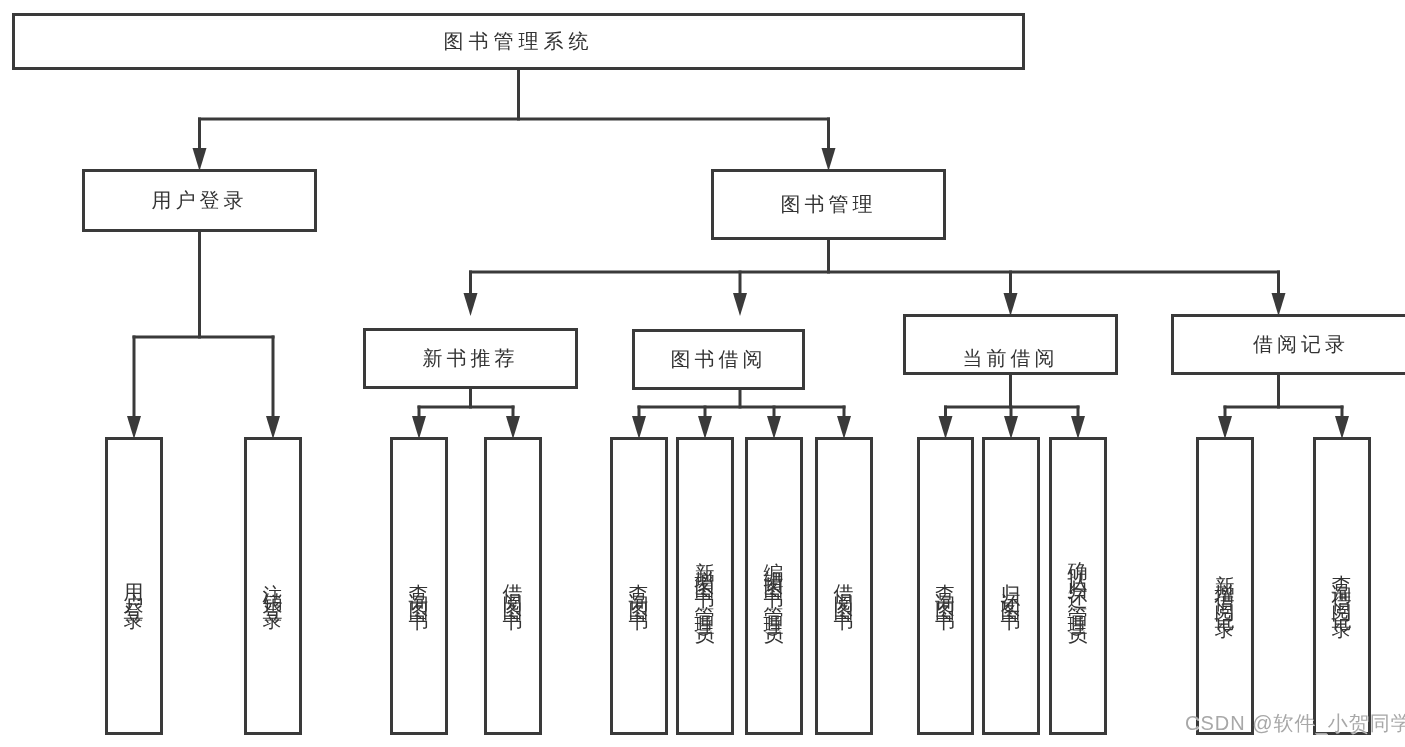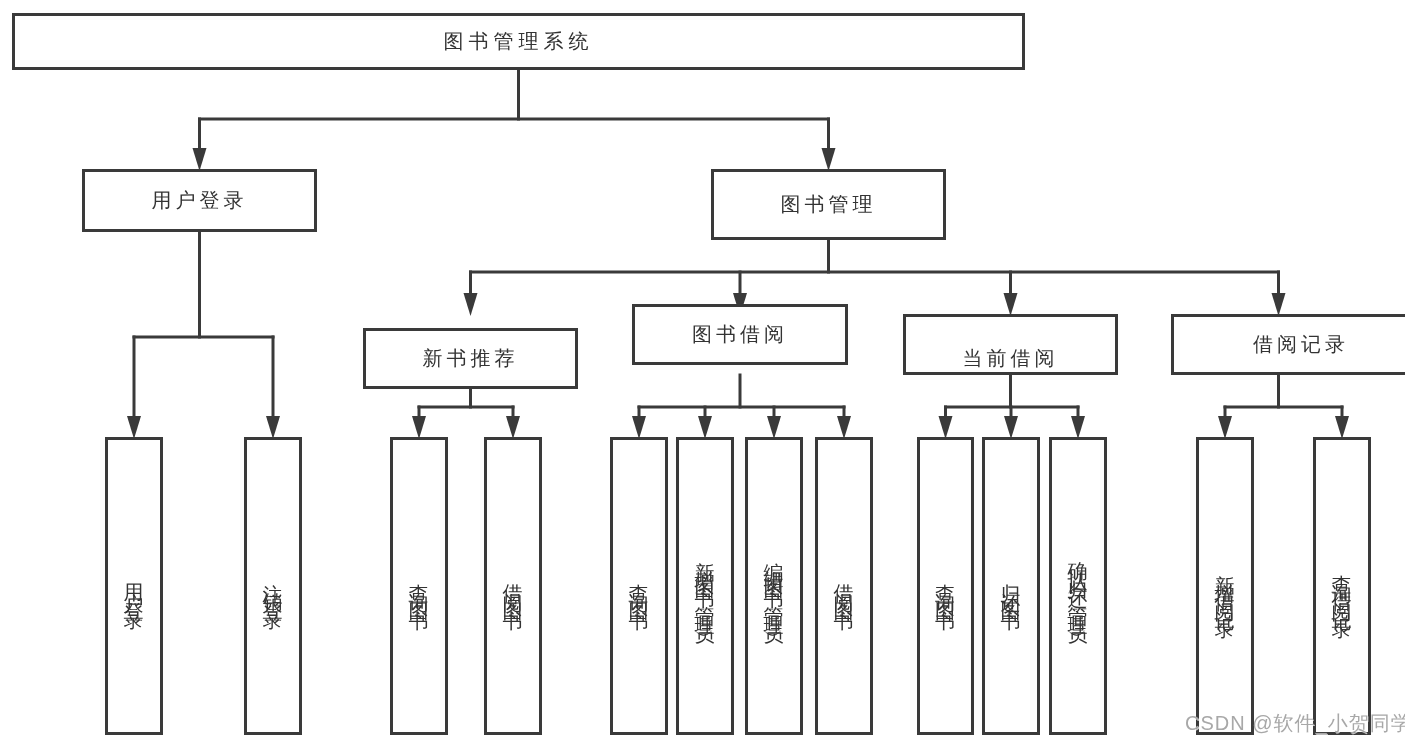--- a/index.html
+++ b/index.html
@@ -117,21 +117,21 @@
       </div>
       <div class="node h-node" style="left: 82px; top: 169px; width: 235px; height: 63px;">
         <span>用户登录</span>
       </div>
       <div class="node h-node" style="left: 711px; top: 169px; width: 235px; height: 71px;">
         <span>图书管理</span>
       </div>
       <div class="node h-node" style="left: 363px; top: 328px; width: 215px; height: 61px;">
         <span>新书推荐</span>
       </div>
-      <div class="node h-node" style="left: 632px; top: 304px; width: 216px; height: 61px;">
+      <div class="node h-node" style="left: 632px; top: 329px; width: 173px; height: 61px;">
         <span>图书借阅</span>
       </div>
       <div class="node h-node" style="left: 903px; top: 314px; width: 215px; height: 61px; align-items: flex-end;">
         <span>当前借阅</span>
       </div>
       <div class="node h-node" style="left: 1171px; top: 314px; width: 260px; height: 61px;">
         <span>借阅记录</span>
       </div>
       <div class="node v-node" style="left: 105px; top: 437px; width: 58px; height: 298px;">
         <span>用户登录</span>

